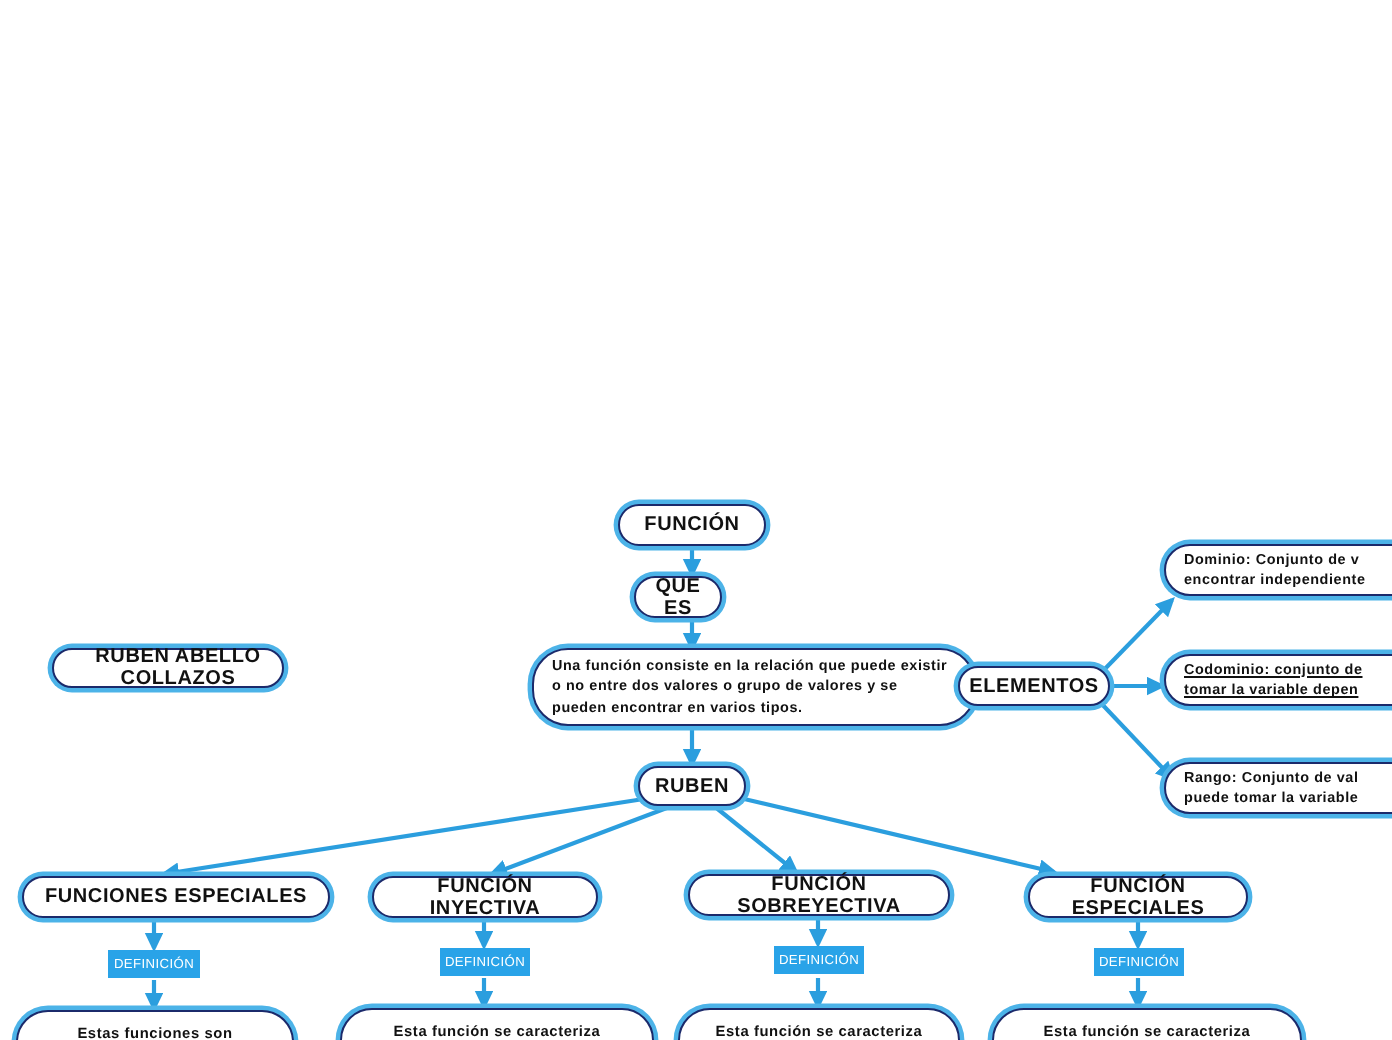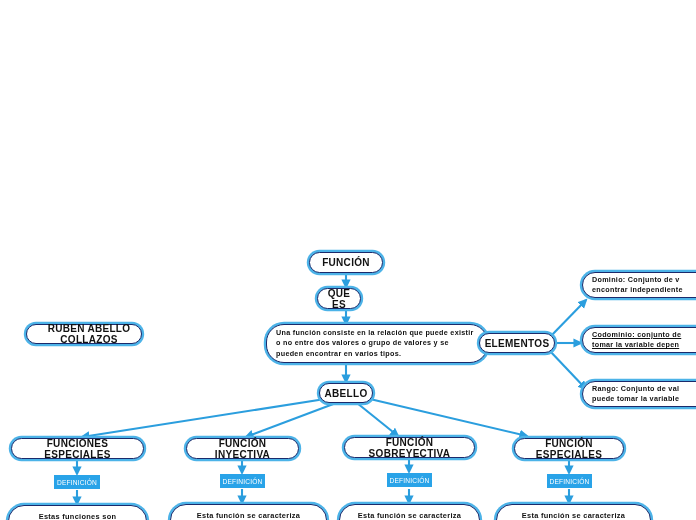--- a/index.html
+++ b/index.html
@@ -142,24 +142,24 @@
     <span style="white-space:pre-line;text-decoration:underline;">Codominio: conjunto de
 tomar la variable depen</span>
   </div>
 
   <div class="node para" style="left:582px; top:381px; width:170px; height:26px;">
     <span style="white-space:pre-line;">Rango: Conjunto de val
 puede tomar la variable</span>
   </div>
 
   <div class="node pill" style="left:319px; top:383px; width:54px; height:20px;">
-    <span>ABELLO</span>
+    <span>RUBEN</span>
   </div>
 
-  <div class="node pill" style="left:11px; top:438px; width:133px; height:21px;">
+  <div class="node pill" style="left:11px; top:438px; width:154px; height:21px;">
     <span>FUNCIONES ESPECIALES</span>
   </div>
   <div class="badge" style="left:54px; top:475px; width:46px; height:14px;">
     <span>DEFINICIÓN</span>
   </div>
   <div class="node leaf" style="left:8px; top:505px; width:139px; height:40px;">
     <span>Estas funciones son</span>
   </div>
 
   <div class="node pill" style="left:186px; top:438px; width:113px; height:21px;">

